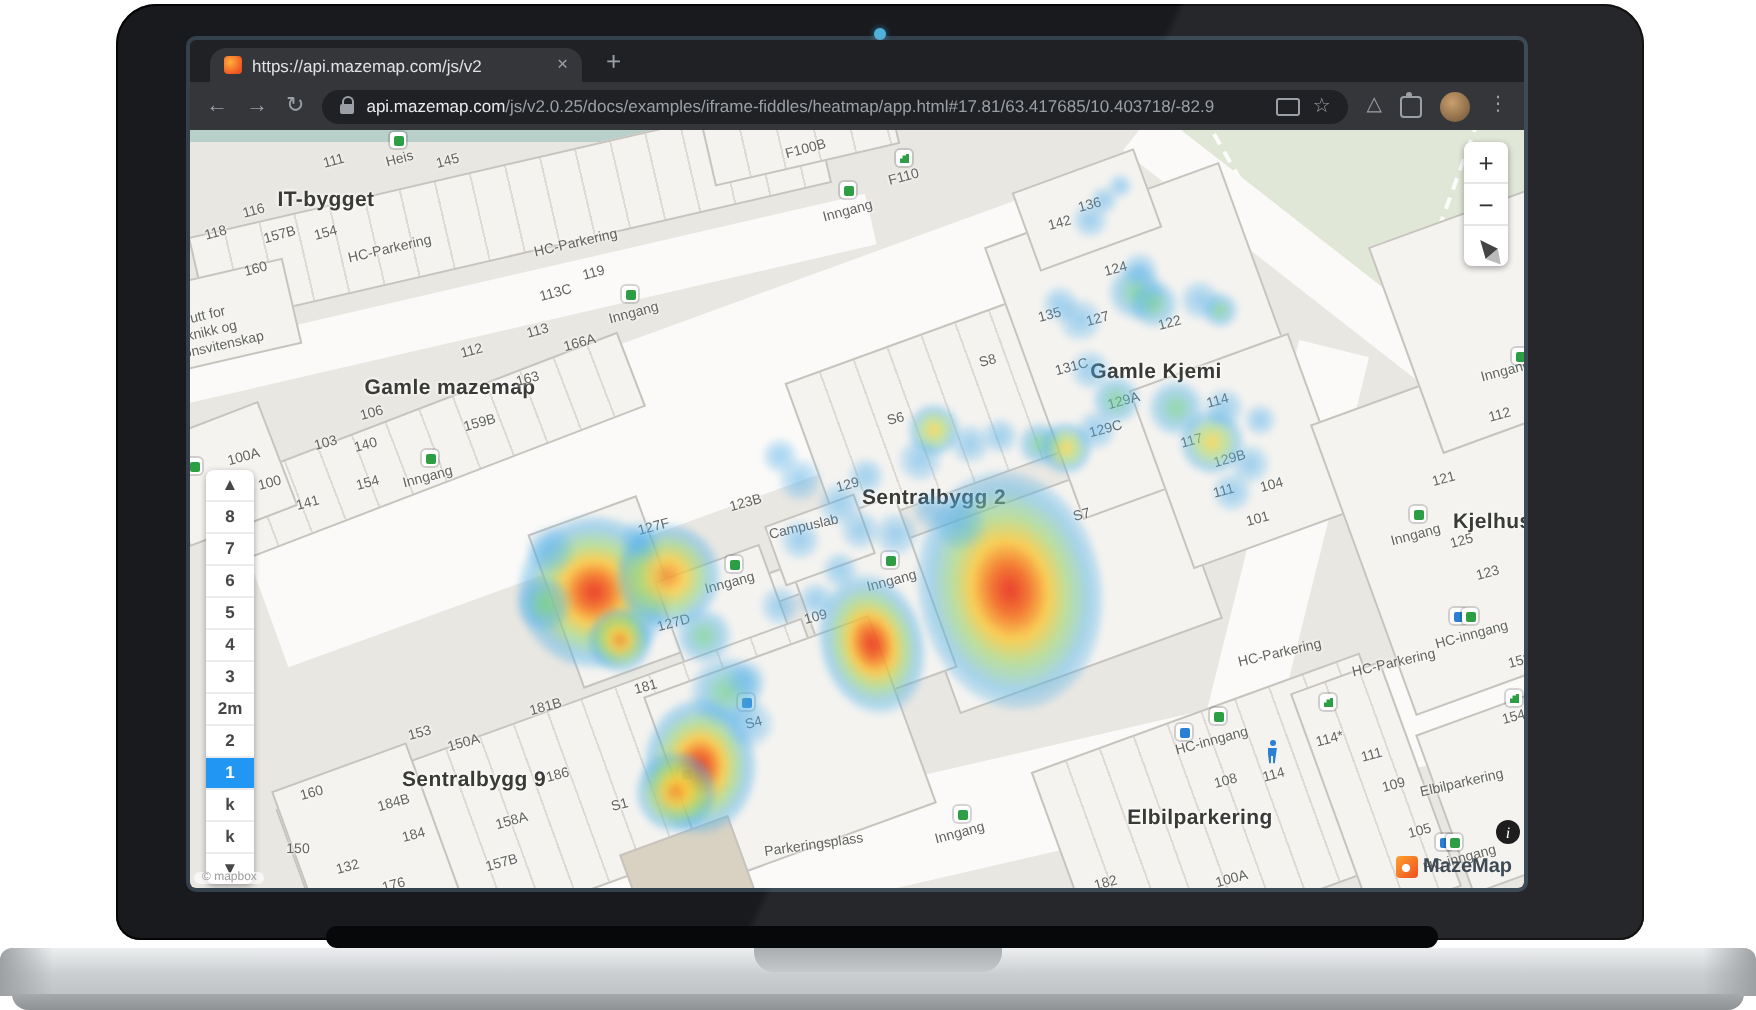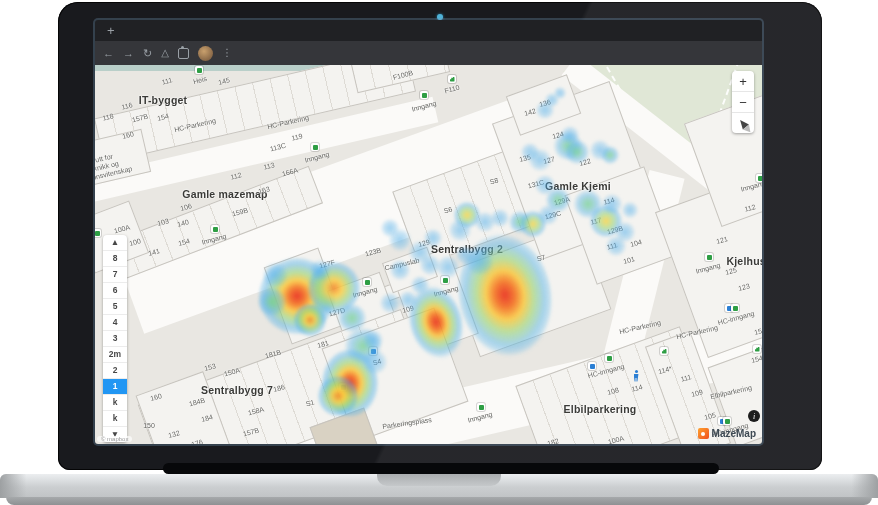--- a/index.html
+++ b/index.html
@@ -113,26 +113,37 @@
 <body>
 
 <div class="stage">
   <div class="lid">
     <div class="gloss"></div>
     <div class="cam"></div>
   </div>
 
   <div class="screen">
     <div class="tabbar">
+      <div class="tab">
+        <span class="fav"></span>
+        <span class="tab-title">https://api.mazemap.com/js/v2</span>
+        <span class="tab-x">×</span>
+      </div>
       <span class="newtab">+</span>
     </div>
     <div class="toolbar">
       <span class="nico">←</span>
       <span class="nico">→</span>
       <span class="nico">↻</span>
+      <div class="urlbar">
+        <span class="lock"></span>
+        <span class="url"><b>api.mazemap.com</b><span>/js/v2.0.25/docs/examples/iframe-fiddles/heatmap/app.html#17.81/63.417685/10.403718/-82.9</span></span>
+        <span class="cast"></span>
+        <span class="star">☆</span>
+      </div>
       <span class="tico">△</span>
       <span class="puz"></span>
       <span class="ava"></span>
       <span class="tico">⋮</span>
     </div>
 
     <div id="map-canvas">
       <div class="tstrip"></div>
       <div class="park">
         <div class="ppath p1"></div>
@@ -194,21 +205,21 @@
         <div class="bldg" style="left: 482.5px; top: 112.5px; width: 85px; height: 95px; transform: rotate(-20deg);"></div>
         <div class="bldg" style="left: 582.5px; top: 122.5px; width: 115px; height: 155px; transform: rotate(-20deg);"></div>
         <div class="bldg" style="left: 605px; top: 40px; width: 90px; height: 110px; transform: rotate(-20deg);"></div>
         <div class="bldg rooms" style="left: 432.5px; top: 287.5px; width: 175px; height: 105px; transform: rotate(-20deg);"></div>
         <div class="bldg rooms" style="left: 569px; top: 270px; width: 48px; height: 120px; transform: rotate(-20deg);"></div>
         <div class="bldg" style="left: 625px; top: 287.5px; width: 70px; height: 85px; transform: rotate(-20deg);"></div>
         <div class="bldg" style="left: 221px; top: 351px; width: 58px; height: 48px; transform: rotate(-20deg); background: rgb(217, 210, 195);"></div>
         <div class="lbl bldg-lbl" style="left: 68px; top: 35px; transform: translate(-50%, -50%) rotate(0deg);">IT-bygget</div>
         <div class="lbl bldg-lbl" style="left: 130px; top: 129px; transform: translate(-50%, -50%) rotate(0deg);">Gamle mazemap</div>
         <div class="lbl bldg-lbl" style="left: 372px; top: 184px; transform: translate(-50%, -50%) rotate(0deg);">Sentralbygg 2</div>
-        <div class="lbl bldg-lbl" style="left: 142px; top: 325px; transform: translate(-50%, -50%) rotate(0deg);">Sentralbygg 7</div>
+        <div class="lbl bldg-lbl" style="left: 142px; top: 325px; transform: translate(-50%, -50%) rotate(0deg);">Sentralbygg 9</div>
         <div class="lbl bldg-lbl" style="left: 483px; top: 121px; transform: translate(-50%, -50%) rotate(0deg);">Gamle Kjemi</div>
         <div class="lbl bldg-lbl" style="left: 656px; top: 196px; transform: translate(-50%, -50%) rotate(0deg);">Kjelhuset</div>
         <div class="lbl bldg-lbl" style="left: 505px; top: 344px; transform: translate(-50%, -50%) rotate(0deg);">Elbilparkering</div>
         <div class="lbl room" style="left: 72px; top: 16px; transform: translate(-50%, -50%) rotate(-15deg);">111</div>
         <div class="lbl room" style="left: 129px; top: 16px; transform: translate(-50%, -50%) rotate(-15deg);">145</div>
         <div class="lbl room" style="left: 105px; top: 15px; transform: translate(-50%, -50%) rotate(-15deg);">Heis</div>
         <div class="lbl room" style="left: 32px; top: 41px; transform: translate(-50%, -50%) rotate(-15deg);">116</div>
         <div class="lbl room" style="left: 13px; top: 52px; transform: translate(-50%, -50%) rotate(-15deg);">118</div>
         <div class="lbl room" style="left: 45px; top: 53px; transform: translate(-50%, -50%) rotate(-15deg);">157B</div>
         <div class="lbl room" style="left: 68px; top: 52px; transform: translate(-50%, -50%) rotate(-15deg);">154</div>

